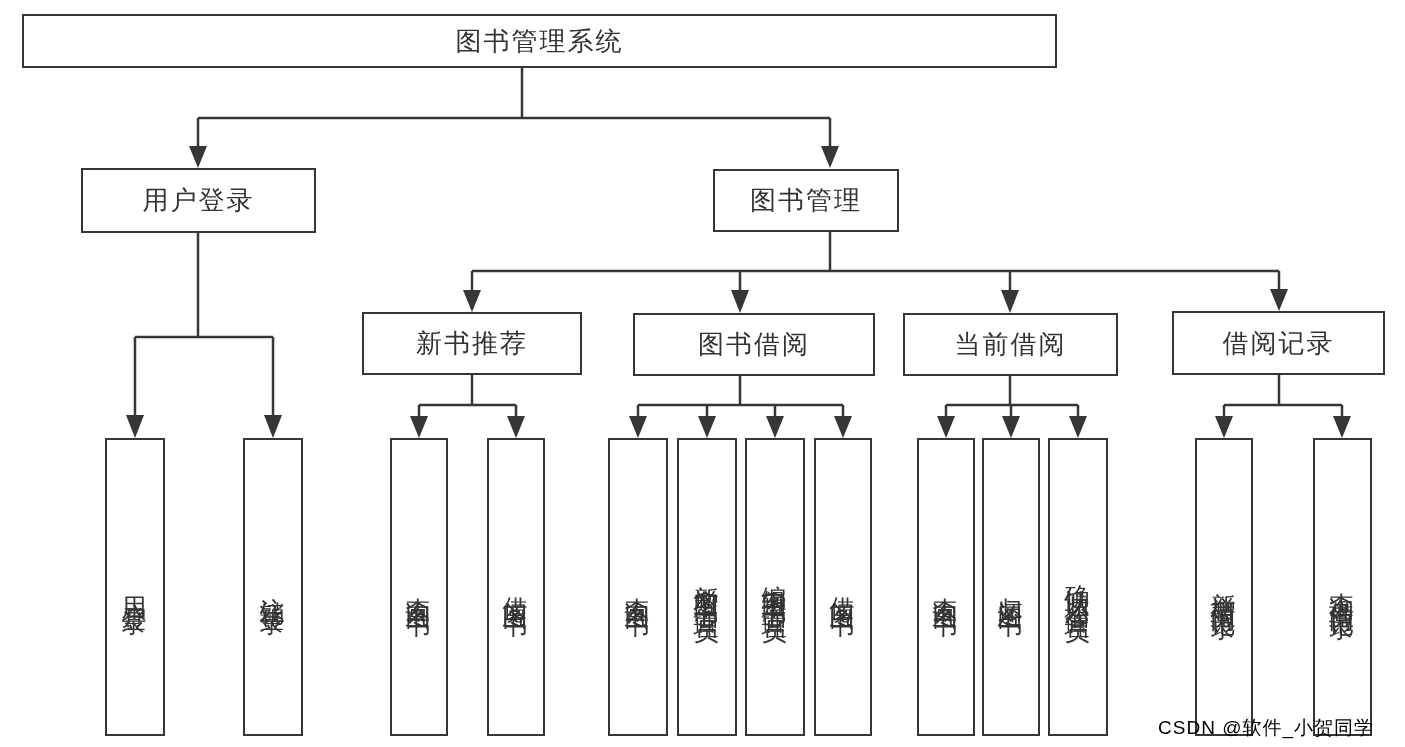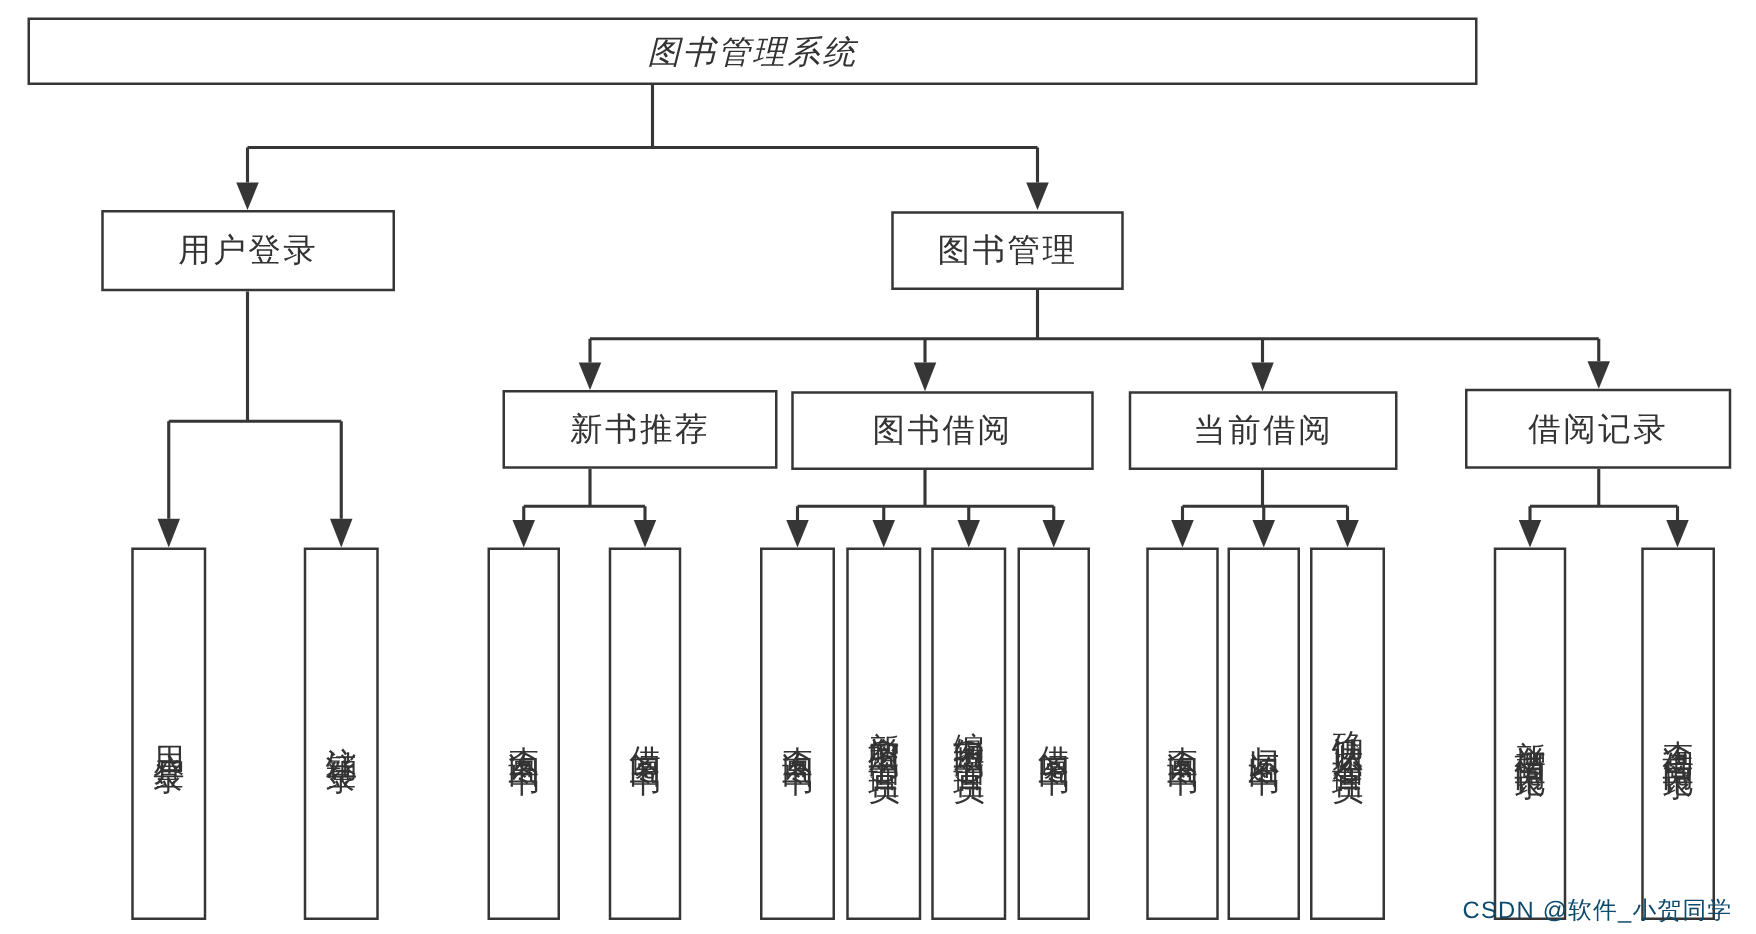--- a/index.html
+++ b/index.html
@@ -9,22 +9,22 @@
   }
   .connectors{position:absolute;left:0;top:0;width:1405px;height:747px;z-index:1;}
   .box{
     position:absolute;box-sizing:border-box;background:#ffffff;
     border:2.5px solid #363636;display:flex;align-items:center;justify-content:center;
     z-index:2;white-space:nowrap;
   }
   .hbox{font-size:26px;letter-spacing:2px;}
   .vbox{writing-mode:vertical-rl;font-size:25px;letter-spacing:5px;}
   .watermark{
-    position:absolute;right:19px;bottom:6px;z-index:5;
-    color:#0c4a6e;font-size:19px;letter-spacing:1px;
+    position:absolute;right:31px;bottom:6px;z-index:5;
+    color:#000000;font-size:19px;letter-spacing:1px;
   }
 </style>
 </head>
 <body>
 
 <div class="canvas">
 
   <svg class="connectors" viewBox="0 0 1405 747" xmlns="http://www.w3.org/2000/svg">
     <g stroke="#363636" stroke-width="2.5" fill="none">
 
@@ -58,26 +58,26 @@
       <polygon points="766,416 784,416 775,438"></polygon>
       <polygon points="834,416 852,416 843,438"></polygon>
       <polygon points="937,416 955,416 946,438"></polygon>
       <polygon points="1002,416 1020,416 1011,438"></polygon>
       <polygon points="1069,416 1087,416 1078,438"></polygon>
       <polygon points="1215,416 1233,416 1224,438"></polygon>
       <polygon points="1333,416 1351,416 1342,438"></polygon>
     </g>
   </svg>
 
-  <div class="box hbox" style="left:22px;top:14px;width:1160px;height:54px;font-style:italic;">图书管理系统</div>
+  <div class="box hbox" style="left:22px;top:14px;width:1035px;height:54px;">图书管理系统</div>
 
   <div class="box hbox" style="left:81px;top:168px;width:235px;height:65px;">用户登录</div>
   <div class="box hbox" style="left:713px;top:169px;width:186px;height:63px;">图书管理</div>
 
-  <div class="box hbox" style="left:362px;top:312px;width:220px;height:63px;margin-left:40px;">新书推荐</div>
+  <div class="box hbox" style="left:362px;top:312px;width:220px;height:63px;">新书推荐</div>
   <div class="box hbox" style="left:633px;top:313px;width:242px;height:63px;">图书借阅</div>
   <div class="box hbox" style="left:1172px;top:311px;width:213px;height:64px;">借阅记录</div>
   <div class="box hbox" style="left:903px;top:313px;width:215px;height:63px;">当前借阅</div>
 
   <div class="box vbox" style="left:105px;top:438px;width:60px;height:298px;">用户登录</div>
   <div class="box vbox" style="left:243px;top:438px;width:60px;height:298px;">注销登录</div>
 
   <div class="box vbox" style="left:390px;top:438px;width:58px;height:298px;">查询图书</div>
   <div class="box vbox" style="left:487px;top:438px;width:58px;height:298px;">借阅图书</div>
 

